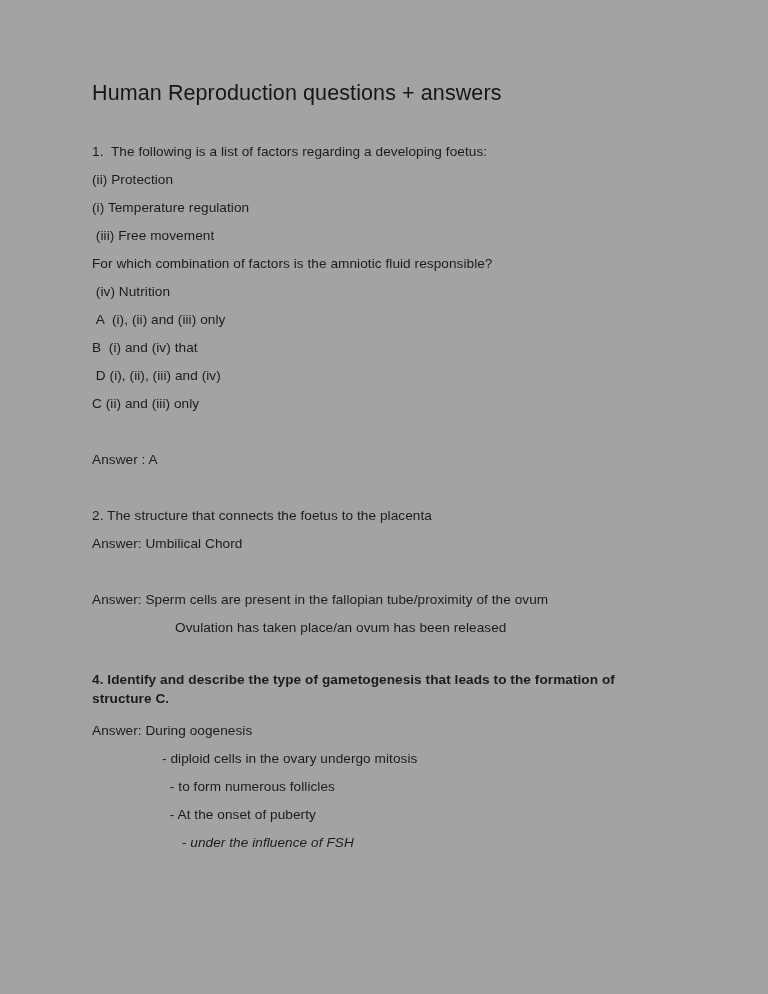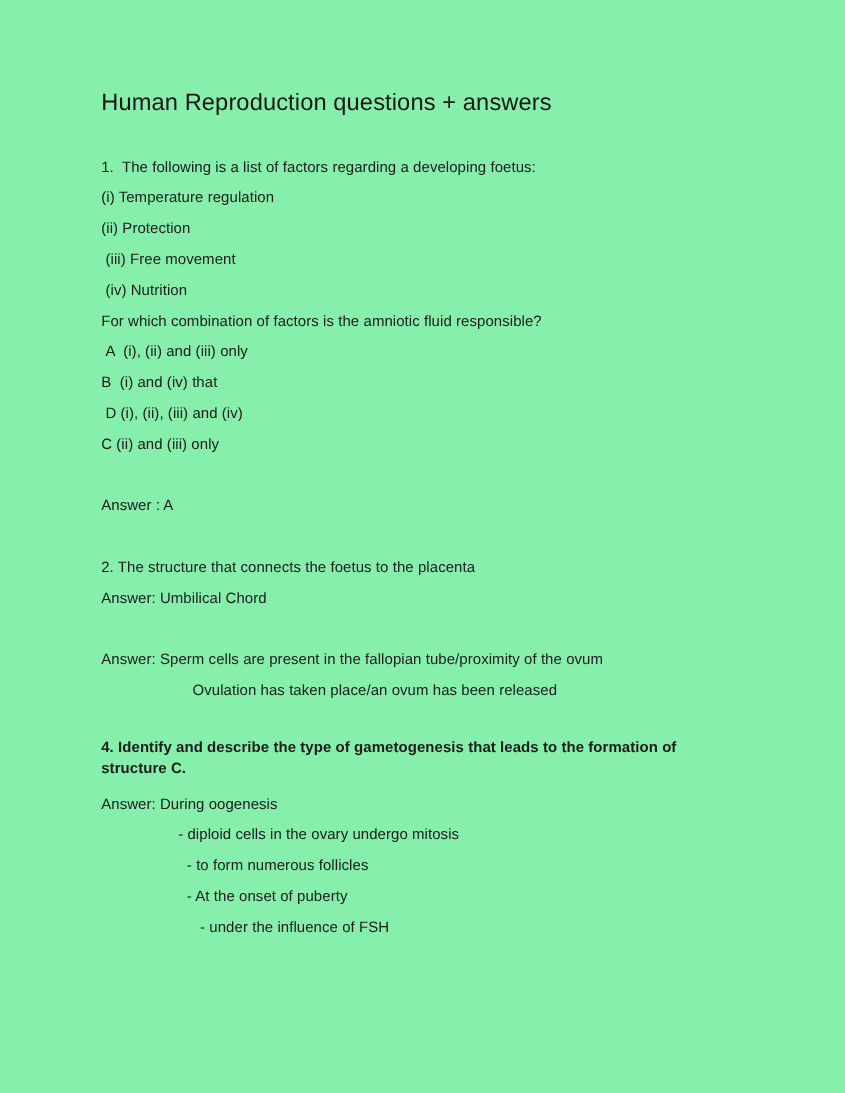--- a/index.html
+++ b/index.html
@@ -15,21 +15,21 @@
     font-family: "Liberation Sans", sans-serif;
     color: #1b1b1b;
     -webkit-font-smoothing: antialiased;
   }
   .page {
     position: absolute;
     left: 0;
     top: 0;
     width: 768px;
     height: 994px;
-    background: #86efac;
+    background: #a3a3a3;
     box-sizing: border-box;
     padding: 0;
   }
   .doc-body {
     position: absolute;
     left: 92px;
     top: 78px;
     width: 556px;
   }
   .doc-title {
@@ -55,39 +55,39 @@
   .line.wrap {
     white-space: pre-wrap;
     line-height: 19px;
     padding-bottom: 9px;
     font-weight: bold;
   }
   .gap { height: 28px; }
   .indent-1 { padding-left: 83px; }
   .indent-2 { padding-left: 70px; }
   .indent-3 { padding-left: 74px; }
-  .indent-4 { padding-left: 86px; }
+  .indent-4 { padding-left: 86px; font-style: italic; }
 </style>
 </head>
 <body>
 
 <div class="page">
   <div class="doc-body">
 
     <h1 class="doc-title">Human Reproduction questions + answers</h1>
 
     <div class="spacer-lg"></div>
 
     <div class="block">
       <p class="line">1.  The following is a list of factors regarding a developing foetus:</p>
+      <p class="line">(ii) Protection</p>
       <p class="line">(i) Temperature regulation</p>
-      <p class="line">(ii) Protection</p>
       <p class="line"> (iii) Free movement</p>
+      <p class="line">For which combination of factors is the amniotic fluid responsible?</p>
       <p class="line"> (iv) Nutrition</p>
-      <p class="line">For which combination of factors is the amniotic fluid responsible?</p>
       <p class="line"> A  (i), (ii) and (iii) only</p>
       <p class="line">B  (i) and (iv) that</p>
       <p class="line"> D (i), (ii), (iii) and (iv)</p>
       <p class="line">C (ii) and (iii) only</p>
       <div class="gap"></div>
       <p class="line">Answer : A</p>
     </div>
 
     <div class="gap"></div>
 

